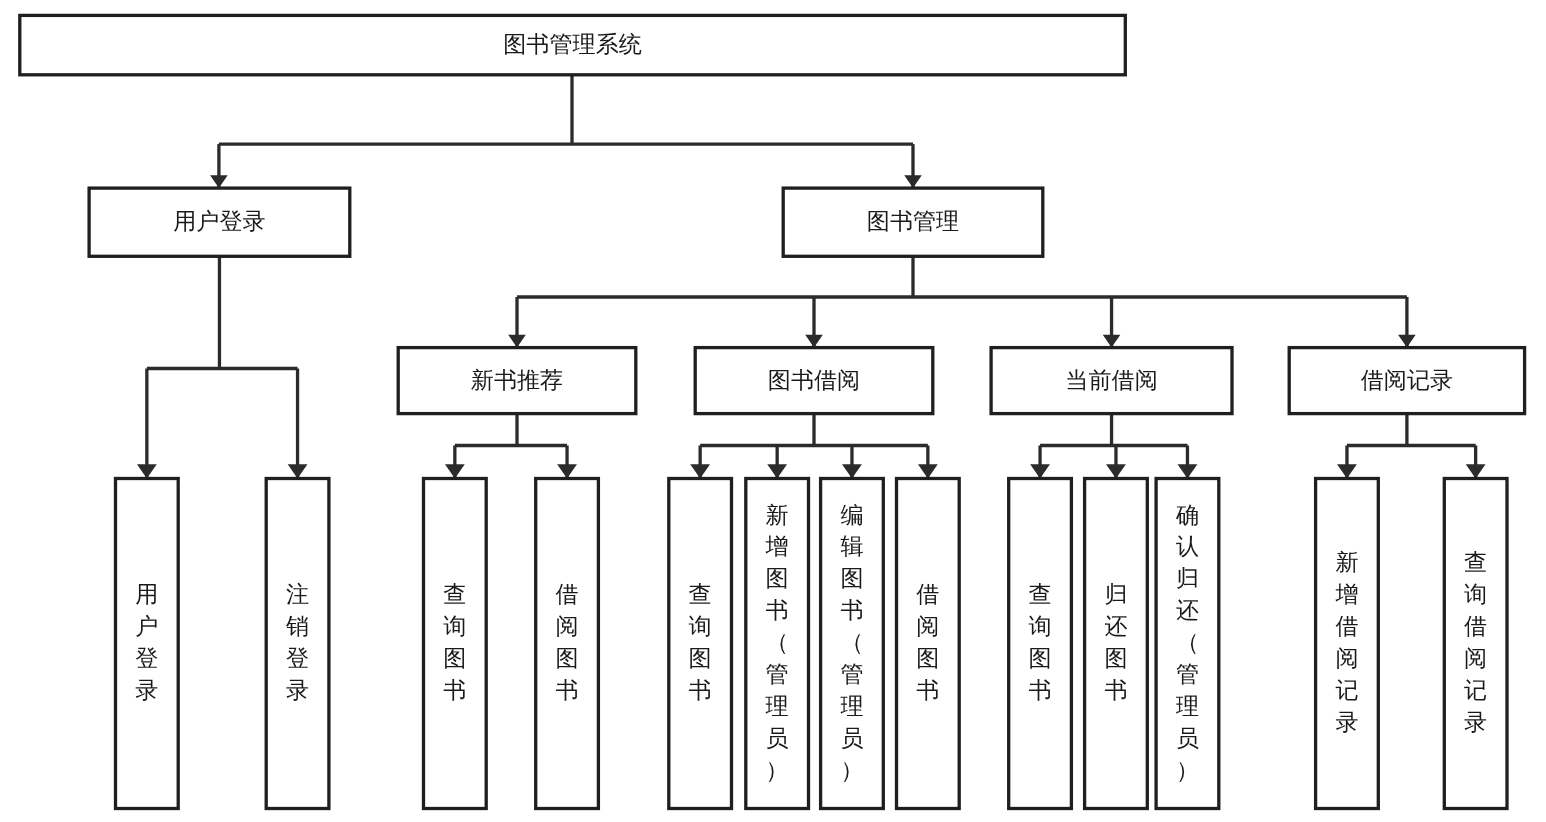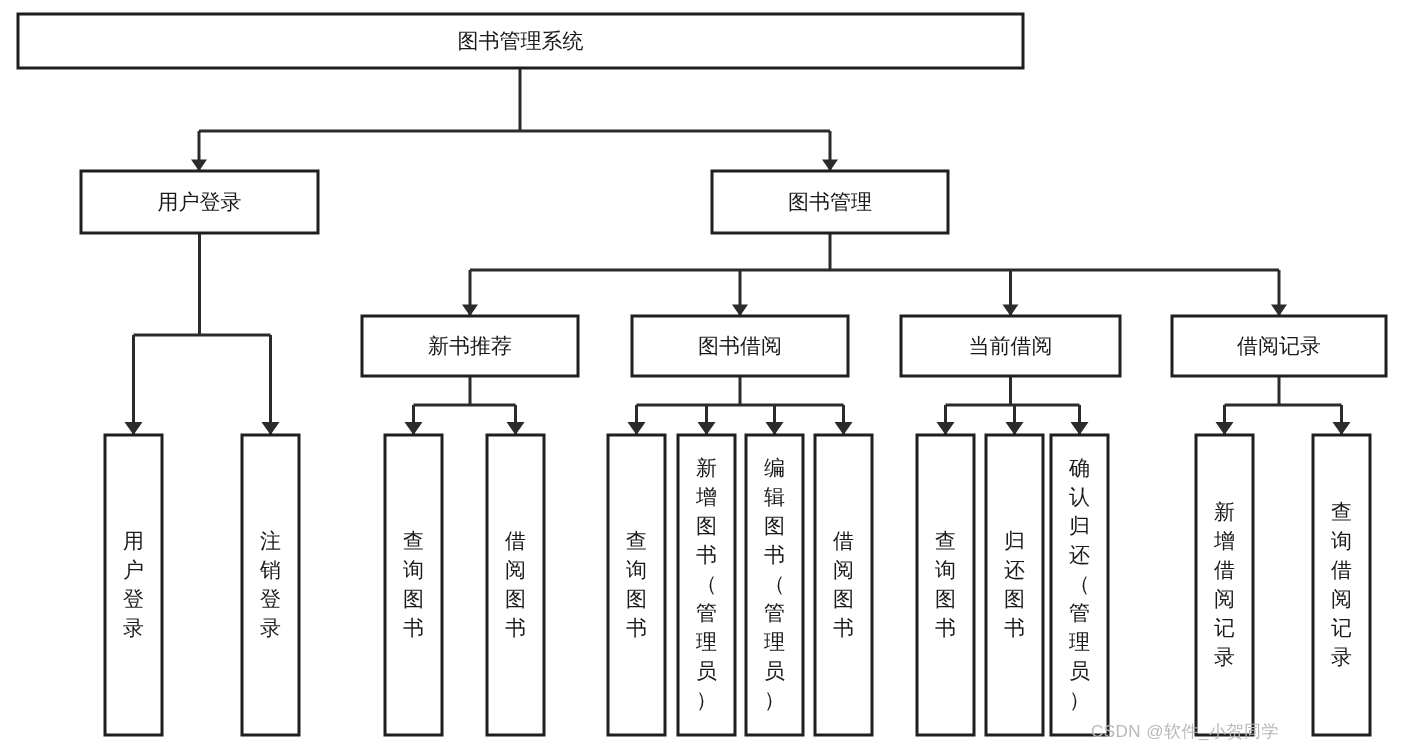--- a/index.html
+++ b/index.html
@@ -165,14 +165,13 @@
         <g>
           <rect x="1196" y="435" width="57" height="300" class="box-rect"></rect>
           <text x="1224.5" y="0" class="leaf-label"><tspan x="1224.5" y="512.5">新</tspan><tspan x="1224.5" y="541.5">增</tspan><tspan x="1224.5" y="570.5">借</tspan><tspan x="1224.5" y="599.5">阅</tspan><tspan x="1224.5" y="628.5">记</tspan><tspan x="1224.5" y="657.5">录</tspan></text>
         </g>
         <g>
           <rect x="1313" y="435" width="57" height="300" class="box-rect"></rect>
           <text x="1341.5" y="0" class="leaf-label"><tspan x="1341.5" y="512.5">查</tspan><tspan x="1341.5" y="541.5">询</tspan><tspan x="1341.5" y="570.5">借</tspan><tspan x="1341.5" y="599.5">阅</tspan><tspan x="1341.5" y="628.5">记</tspan><tspan x="1341.5" y="657.5">录</tspan></text>
         </g>
       </g>
   </svg>
-  <div class="watermark">CSDN @软件_小贺同学</div>
 </div>
 
 </body></html>

